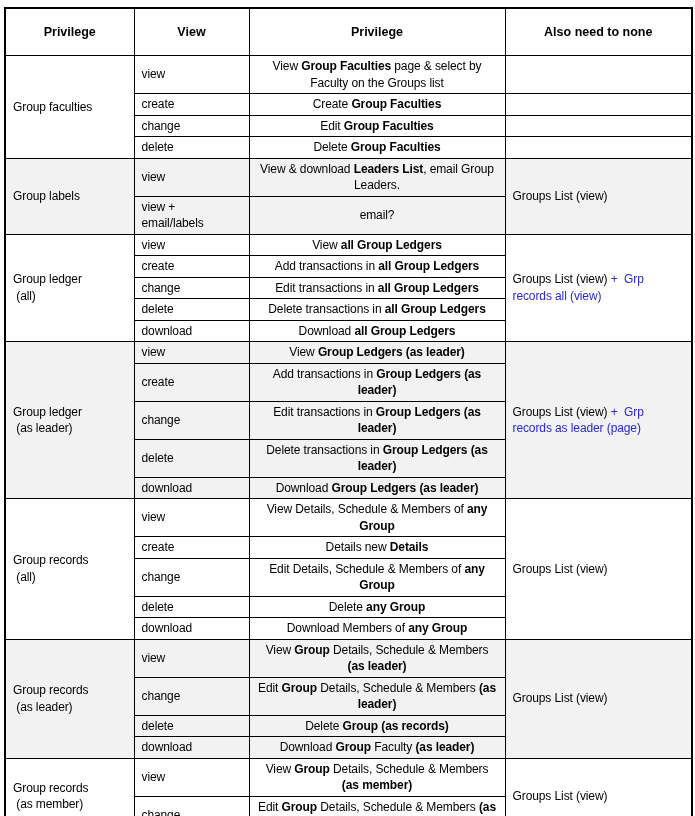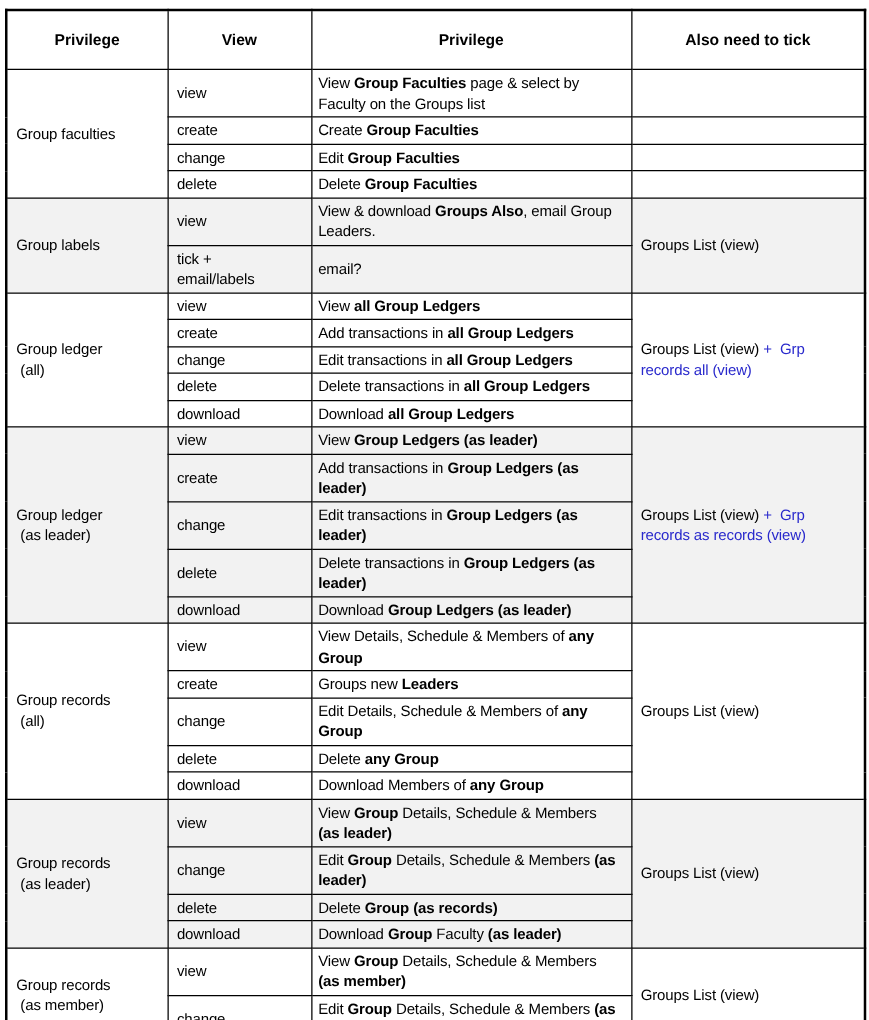--- a/index.html
+++ b/index.html
@@ -23,41 +23,41 @@
     vertical-align:middle;overflow:hidden;
   }
   th{
     font-size:12.5px;font-weight:700;text-align:center;
     padding:15px 4px;line-height:16px;background:#ffffff;
   }
   td{
     font-size:12px;line-height:16.5px;padding:2px 7px;
     white-space:pre;letter-spacing:-0.1px;background:#ffffff;
   }
-  td.op{padding:2px 5px;}
+  td.op{padding:2px 5px;text-align:center;}
   tr.shaded td{background:var(--shade);}
   .bold{font-weight:700;}
   .blue{color:var(--blue);}
 </style>
 </head>
 <body>
 
 <table>
   <colgroup>
     <col style="width:129px">
     <col style="width:115px">
     <col style="width:256px">
     <col style="width:187px">
   </colgroup>
   <thead>
     <tr>
       <th>Privilege</th>
       <th>View</th>
       <th>Privilege</th>
-      <th>Also need to tick</th>
+      <th>Also need to none</th>
     </tr>
   </thead>
   <tbody>
       <tr>
         <td class="priv" rowspan="4"><span>Group faculties</span></td>
         <td class="tick"><span>view</span></td>
         <td class="op"><span>View </span><span class="bold">Group Faculties</span><span> page &amp; select by
 Faculty on the Groups list</span></td>
         <td class="also"></td>
       </tr>
@@ -72,26 +72,26 @@
         <td class="also"></td>
       </tr>
       <tr>
         <td class="tick"><span>delete</span></td>
         <td class="op"><span>Delete </span><span class="bold">Group Faculties</span></td>
         <td class="also"></td>
       </tr>
       <tr class="shaded">
         <td class="priv" rowspan="2"><span>Group labels</span></td>
         <td class="tick"><span>view</span></td>
-        <td class="op"><span>View &amp; download </span><span class="bold">Groups Also</span><span>, email Group
+        <td class="op"><span>View &amp; download </span><span class="bold">Leaders List</span><span>, email Group
 Leaders.</span></td>
         <td class="also" rowspan="2"><span>Groups List (view)</span></td>
       </tr>
       <tr class="shaded">
-        <td class="tick"><span>tick +
+        <td class="tick"><span>view +
 email/labels</span></td>
         <td class="op"><span>email?</span></td>
       </tr>
       <tr>
         <td class="priv" rowspan="5"><span>Group ledger
  (all)</span></td>
         <td class="tick"><span>view</span></td>
         <td class="op"><span>View </span><span class="bold">all Group Ledgers</span></td>
         <td class="also" rowspan="5"><span>Groups List (view) </span><span class="blue">+  Grp
 records all (view)</span></td>
@@ -111,21 +111,21 @@
       <tr>
         <td class="tick"><span>download</span></td>
         <td class="op"><span>Download </span><span class="bold">all Group Ledgers</span></td>
       </tr>
       <tr class="shaded">
         <td class="priv" rowspan="5"><span>Group ledger
  (as leader)</span></td>
         <td class="tick"><span>view</span></td>
         <td class="op"><span>View </span><span class="bold">Group Ledgers (as leader)</span></td>
         <td class="also" rowspan="5"><span>Groups List (view) </span><span class="blue">+  Grp
-records as records (view)</span></td>
+records as leader (page)</span></td>
       </tr>
       <tr class="shaded">
         <td class="tick"><span>create</span></td>
         <td class="op"><span>Add transactions in </span><span class="bold">Group Ledgers (as
 leader)</span></td>
       </tr>
       <tr class="shaded">
         <td class="tick"><span>change</span></td>
         <td class="op"><span>Edit transactions in </span><span class="bold">Group Ledgers (as
 leader)</span></td>
@@ -142,21 +142,21 @@
       <tr>
         <td class="priv" rowspan="5"><span>Group records
  (all)</span></td>
         <td class="tick"><span>view</span></td>
         <td class="op"><span>View Details, Schedule &amp; Members of </span><span class="bold">any
 Group</span></td>
         <td class="also" rowspan="5"><span>Groups List (view)</span></td>
       </tr>
       <tr>
         <td class="tick"><span>create</span></td>
-        <td class="op"><span>Groups new </span><span class="bold">Leaders</span></td>
+        <td class="op"><span>Details new </span><span class="bold">Details</span></td>
       </tr>
       <tr>
         <td class="tick"><span>change</span></td>
         <td class="op"><span>Edit Details, Schedule &amp; Members of </span><span class="bold">any
 Group</span></td>
       </tr>
       <tr>
         <td class="tick"><span>delete</span></td>
         <td class="op"><span>Delete </span><span class="bold">any Group</span></td>
       </tr>

